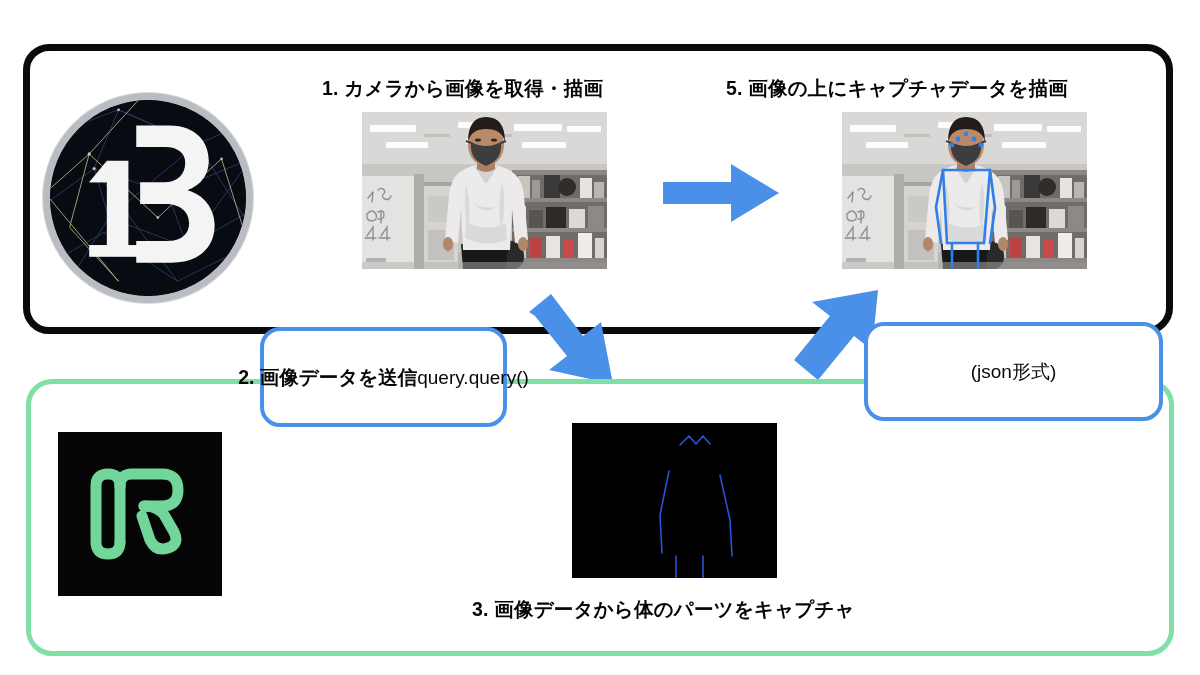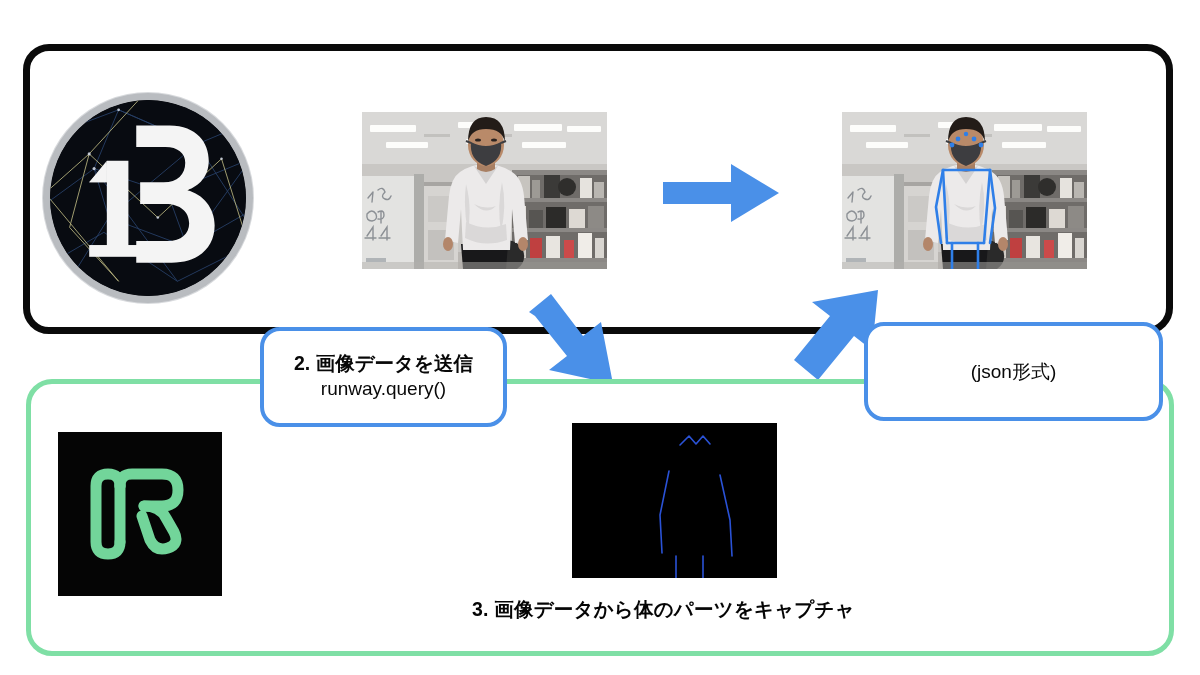--- a/index.html
+++ b/index.html
@@ -113,21 +113,21 @@
   .arrow-up    { left: 788px; top: 284px; width: 98px; height: 100px; }
 
   
   .callout {
     position: absolute;
     box-sizing: border-box;
     background: #ffffff;
     border: 4px solid #4a90e8;
     border-radius: 20px;
     display: flex;
-    flex-direction: column;
+    flex-direction: row;
     align-items: center;
     justify-content: center;
     color: #080808;
   }
   .callout-2 {
     left: 260px;
     top: 327px;
     width: 247px;
     height: 100px;
   }
@@ -221,20 +221,21 @@
                    L116 84
                    C130 84 138 76 138 64
                    C138 54 130 48 118 48
                    L88 48
                    Z"></path>
         </g>
       </g>
     </svg>
   </div>
 
+  <div class="heading heading-1">1. カメラから画像を取得・描画</div>
 
   <div class="photo photo-cam">
     <svg viewBox="0 0 245 157" xmlns="http://www.w3.org/2000/svg">
 
       <rect width="245" height="157" fill="#c9c7c4"></rect>
 
       <rect x="0" y="0" width="245" height="52" fill="#d9d8d6"></rect>
 
       <g fill="#fdfdfb">
         <rect x="8" y="13" width="46" height="7" rx="1"></rect>
@@ -348,20 +349,21 @@
       <rect x="0" y="150" width="245" height="7" fill="#b2afab" opacity="0.5"></rect>
     </svg>
   </div>
 
   <div class="arrow arrow-right">
     <svg viewBox="0 0 120 62" xmlns="http://www.w3.org/2000/svg">
       <path d="M2 20 L70 20 L70 2 L118 31 L70 60 L70 42 L2 42 Z" fill="#4a90e8"></path>
     </svg>
   </div>
 
+  <div class="heading heading-5">5. 画像の上にキャプチャデータを描画</div>
 
   <div class="photo photo-pose">
     <svg viewBox="0 0 245 157" xmlns="http://www.w3.org/2000/svg">
       <rect width="245" height="157" fill="#c9c7c4"></rect>
       <rect x="0" y="0" width="245" height="52" fill="#d9d8d6"></rect>
       <g fill="#fdfdfb">
         <rect x="8" y="13" width="46" height="7" rx="1"></rect>
         <rect x="96" y="10" width="40" height="6" rx="1"></rect>
         <rect x="152" y="12" width="48" height="7" rx="1"></rect>
         <rect x="205" y="14" width="34" height="6" rx="1"></rect>
@@ -505,20 +507,20 @@
         <path d="M104 133 L104 155"></path>
         <path d="M131 133 L131 155"></path>
       </g>
     </svg>
   </div>
 
   <div class="heading heading-3">3. 画像データから体のパーツをキャプチャ</div>
 
   <div class="callout callout-2">
     <div class="ct-line1">2. 画像データを送信</div>
-    <div class="ct-line2">runway.query()</div>
+    <div class="ct-line2">query.query()</div>
   </div>
 
   <div class="callout callout-4">
     <div class="ct-line2">(json形式)</div>
   </div>
 
 </div>
 
 </body></html>

